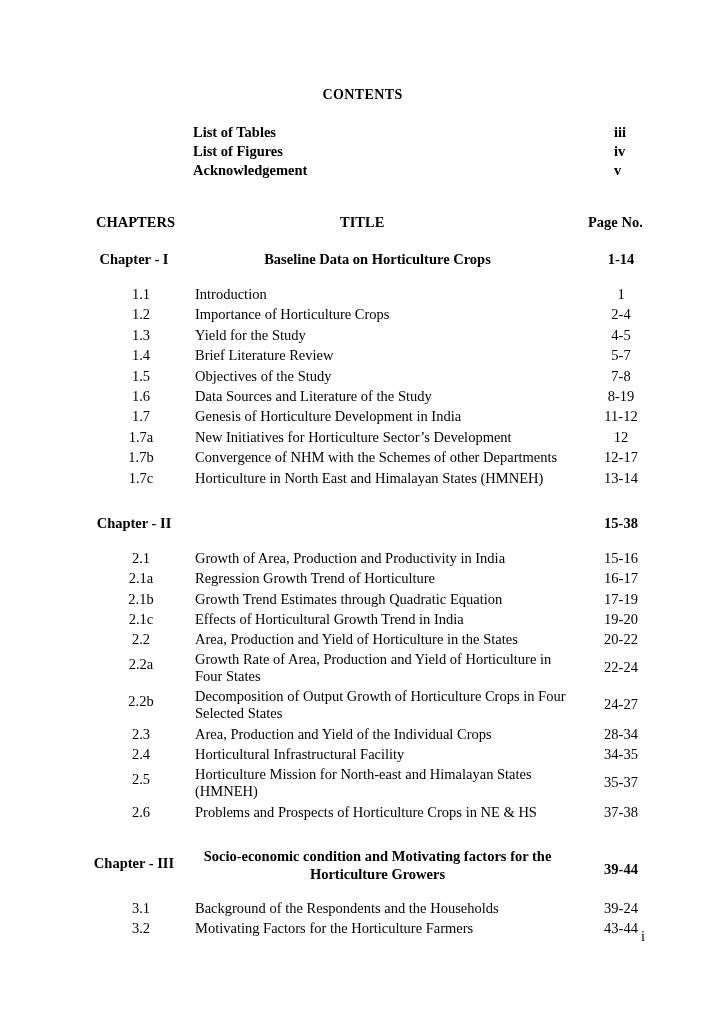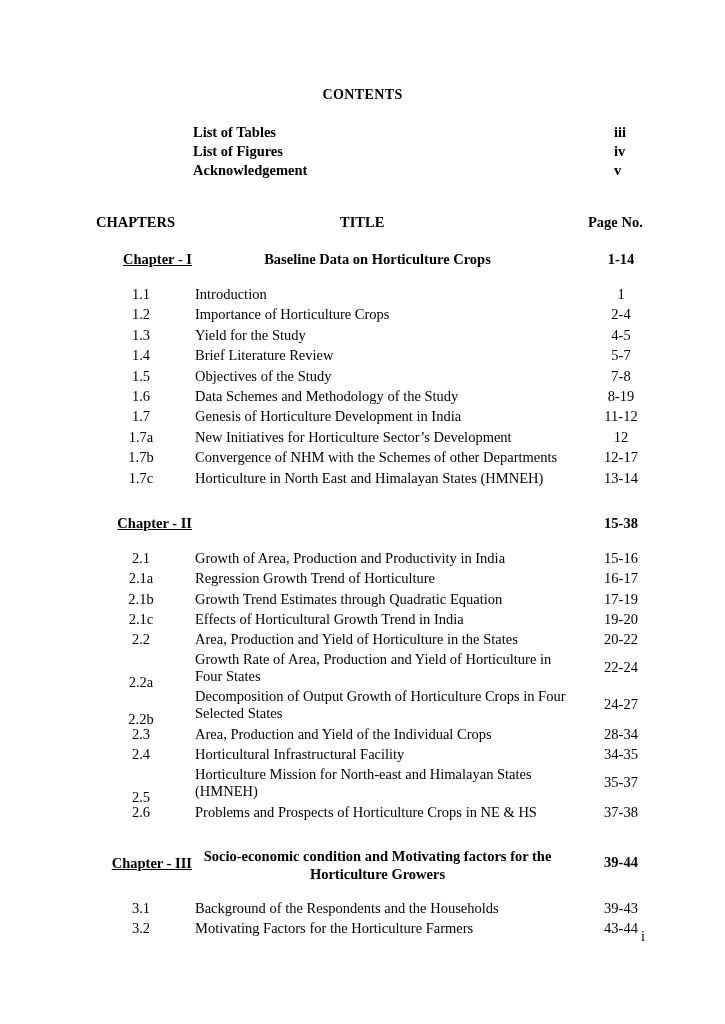--- a/index.html
+++ b/index.html
@@ -98,25 +98,24 @@
     width: 725px;
   }
 
   
   .row.chapter {
     font-weight: bold;
     font-size: 14.5px;
   }
   .row.chapter .c-num {
     position: absolute;
-    left: 92px;
+    left: 84px;
     width: 100px;
-    text-align: right;
+    text-align: center;
     white-space: nowrap;
-    text-decoration: underline;
   }
   .row.chapter .c-title {
     position: absolute;
     left: 195px;
     width: 365px;
     text-align: center;
   }
   .row.chapter .c-page {
     position: absolute;
     left: 588px;
@@ -134,21 +133,21 @@
     height: 40px;
   }
   .row.chapter.two-line .c-num {
     top: 10px;
   }
   .row.chapter.two-line .c-title {
     top: 2px;
     line-height: 18px;
   }
   .row.chapter.two-line .c-page {
-    top: 9px;
+    top: 16px;
   }
 
   
   .row.section {
     font-size: 14.5px;
     font-weight: normal;
   }
   .row.section .s-num {
     position: absolute;
     left: 108px;
@@ -172,21 +171,21 @@
   }
   .row.section.one-line .s-title {
     width: 380px;
     white-space: nowrap;
   }
 
   .row.section.two-line {
     height: 37px;
   }
   .row.section.two-line .s-num {
-    top: 24px;
+    top: 6px;
   }
   .row.section.two-line .s-title {
     top: 1px;
     width: 380px;
     line-height: 17.5px;
   }
   .row.section.two-line .s-page {
     top: 9px;
   }
 
@@ -262,21 +261,21 @@
         <span class="s-title">Brief Literature Review</span>
         <span class="s-page">5-7</span>
       </div>
       <div class="row section one-line">
         <span class="s-num">1.5</span>
         <span class="s-title">Objectives of the Study</span>
         <span class="s-page">7-8</span>
       </div>
       <div class="row section one-line">
         <span class="s-num">1.6</span>
-        <span class="s-title">Data Schemes and Methodology of the Study</span>
+        <span class="s-title">Data Sources and Literature of the Study</span>
         <span class="s-page">8-19</span>
       </div>
       <div class="row section one-line">
         <span class="s-num">1.7</span>
         <span class="s-title">Genesis of Horticulture Development in India</span>
         <span class="s-page">11-12</span>
       </div>
       <div class="row section one-line">
         <span class="s-num">1.7a</span>
         <span class="s-title">New Initiatives for Horticulture Sector’s Development</span>
@@ -356,21 +355,21 @@
       <div class="gap-before-chapter"></div>
       <div class="row chapter two-line">
         <span class="c-num">Chapter - III</span>
         <span class="c-title">Socio-economic condition and Motivating factors for the Horticulture Growers</span>
         <span class="c-page">39-44</span>
       </div>
       <div class="gap-after-chapter"></div>
       <div class="row section one-line">
         <span class="s-num">3.1</span>
         <span class="s-title">Background of the Respondents and the Households</span>
-        <span class="s-page">39-43</span>
+        <span class="s-page">39-24</span>
       </div>
       <div class="row section one-line">
         <span class="s-num">3.2</span>
         <span class="s-title">Motivating Factors for the Horticulture Farmers</span>
         <span class="s-page">43-44</span>
       </div>
     </div>
 
   <div class="footer">
     <span class="folio">i</span>

